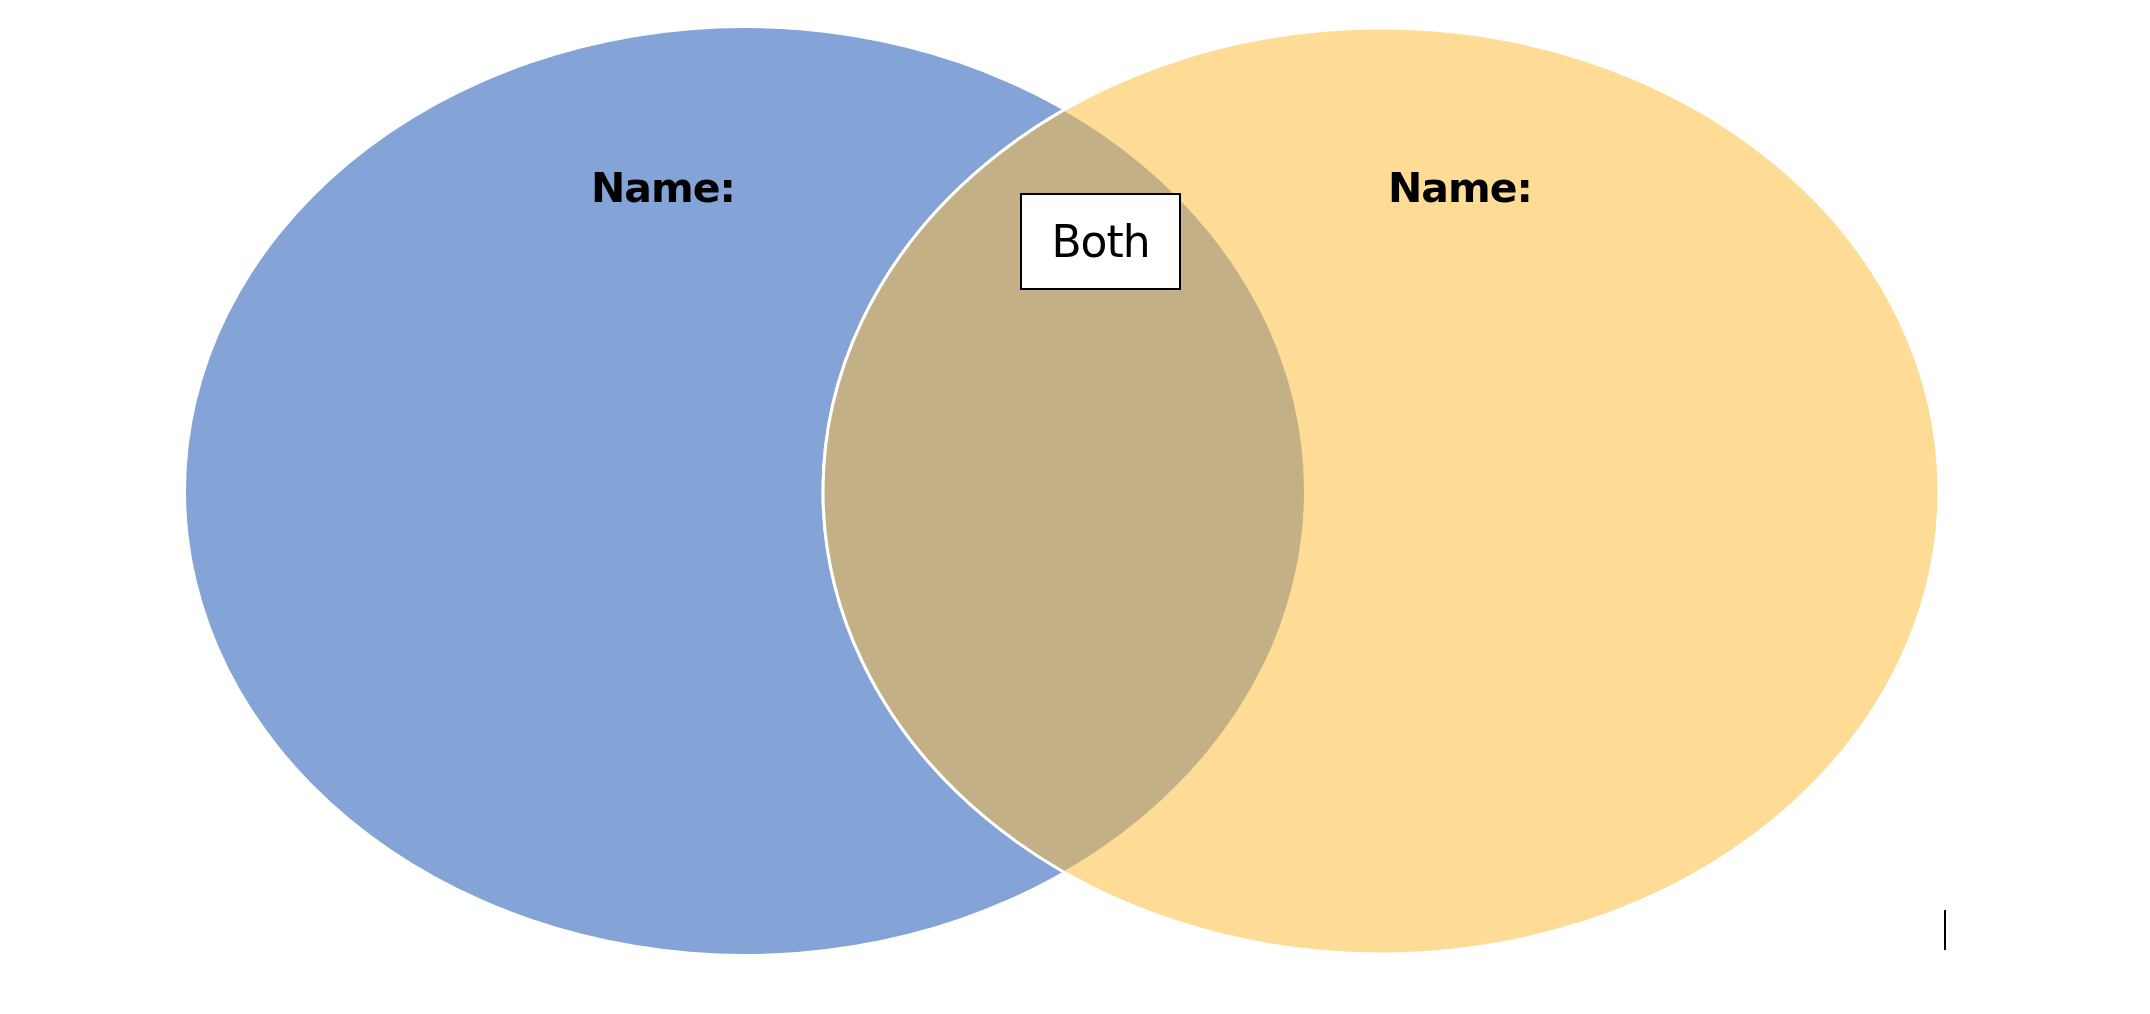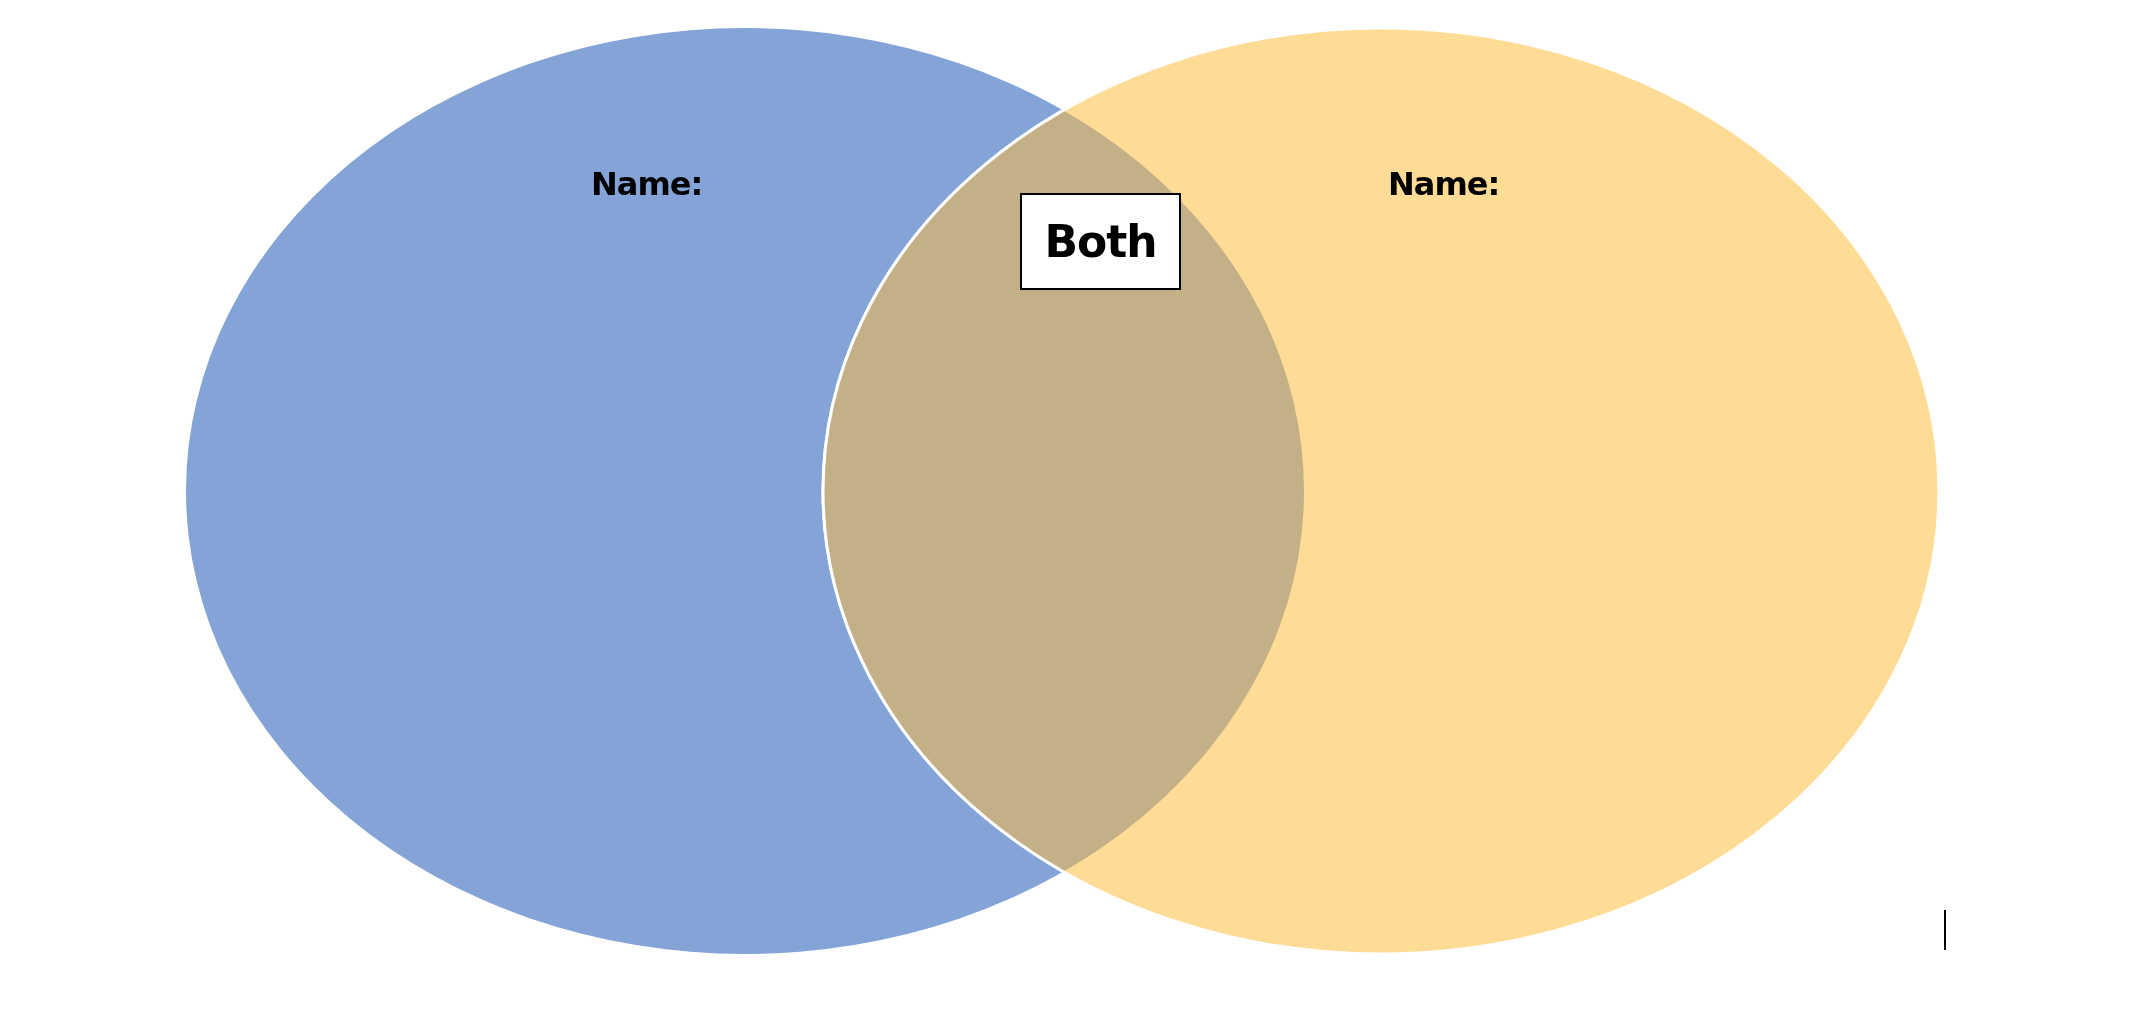--- a/index.html
+++ b/index.html
@@ -2,41 +2,41 @@
 <html><head>
   <meta charset="utf-8">
   <style>
     html, body { margin: 0; padding: 0; background: #ffffff; }
     body { width: 2150px; height: 1014px; position: relative; overflow: hidden; }
     #venn { position: absolute; left: 0; top: 0; }
     .label {
       position: absolute;
       font-family: "DejaVu Sans", sans-serif;
       font-weight: bold;
-      font-size: 32px;
+      font-size: 41px;
       color: #000;
       line-height: 1;
       white-space: nowrap;
       letter-spacing: -1px;
       text-align: center;
     }
     #name-left { left: 591px; top: 168px; }
     #name-right { left: 1388px; top: 168px; }
     #both-box {
       position: absolute;
       left: 1020px; top: 193px;
       width: 161px; height: 97px;
       background: #ffffff;
       border: 2px solid #000;
       display: flex; align-items: center; justify-content: center;
       box-sizing: border-box;
     }
     #both-text {
       font-family: "DejaVu Sans", sans-serif;
-      font-weight: bold;
+      font-weight: normal;
       font-size: 44px;
       letter-spacing: -1px;
       color: #000;
       line-height: 1;
     }
     #text-cursor {
       position: absolute;
       left: 1944px; top: 910px;
       width: 2px; height: 40px;
       background: #000;

